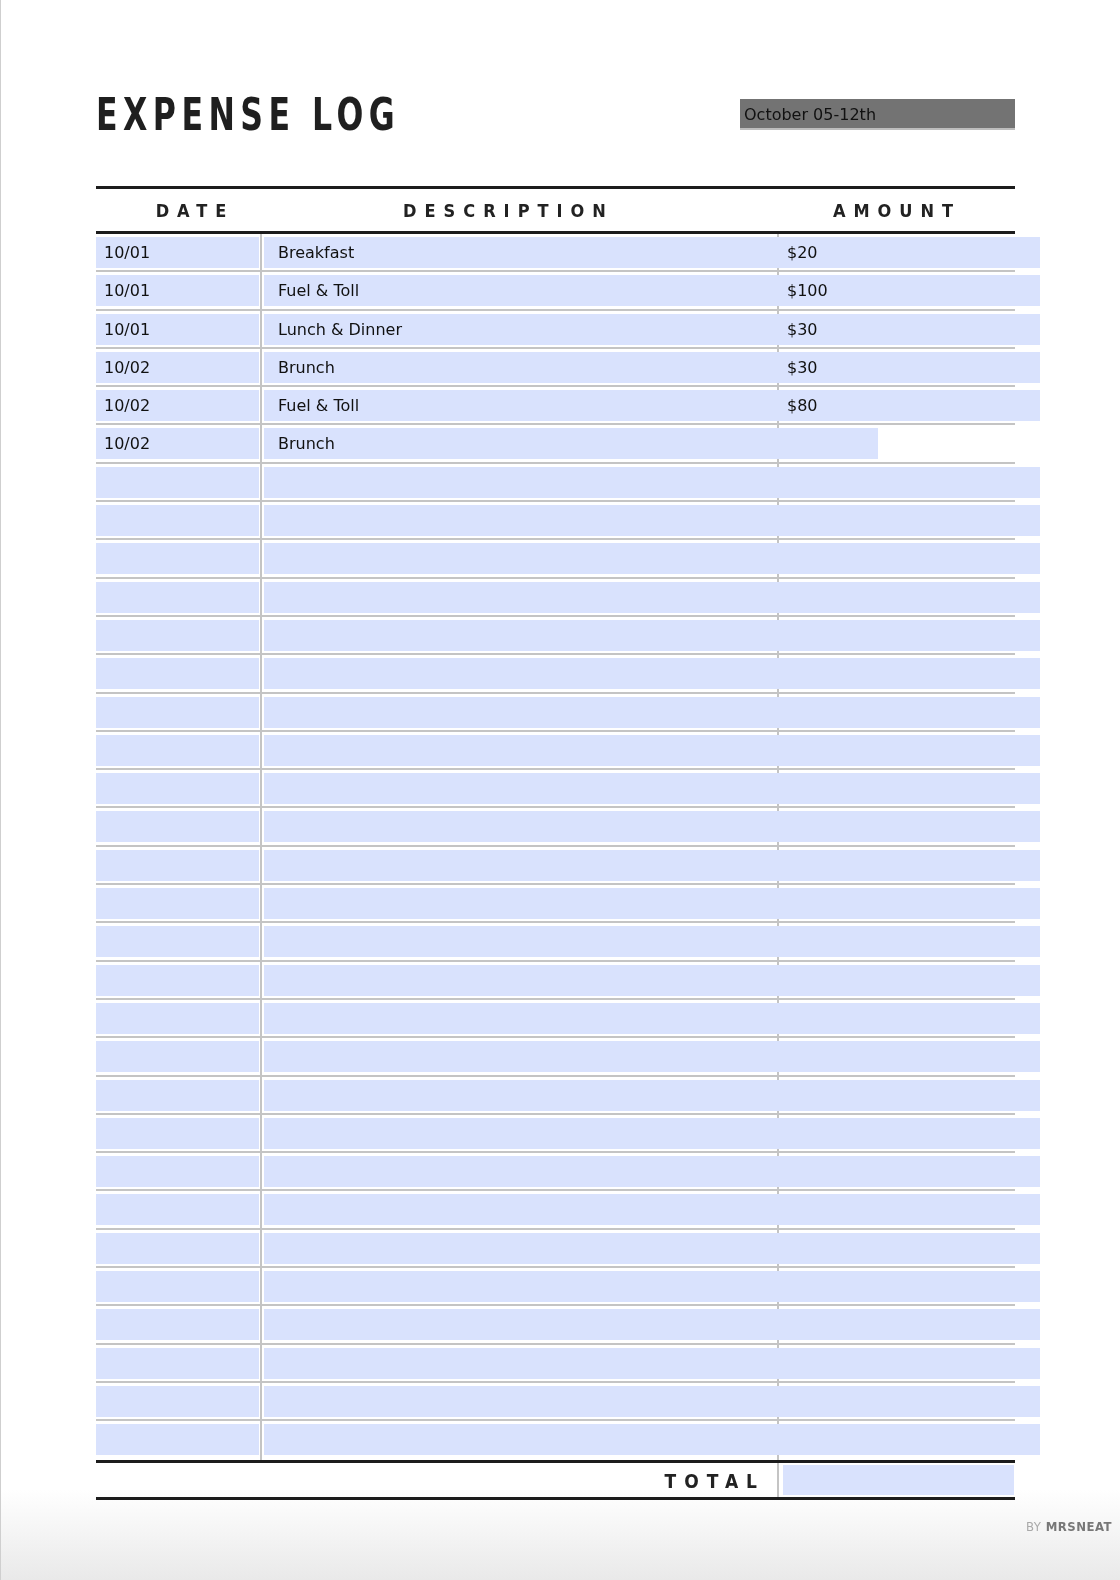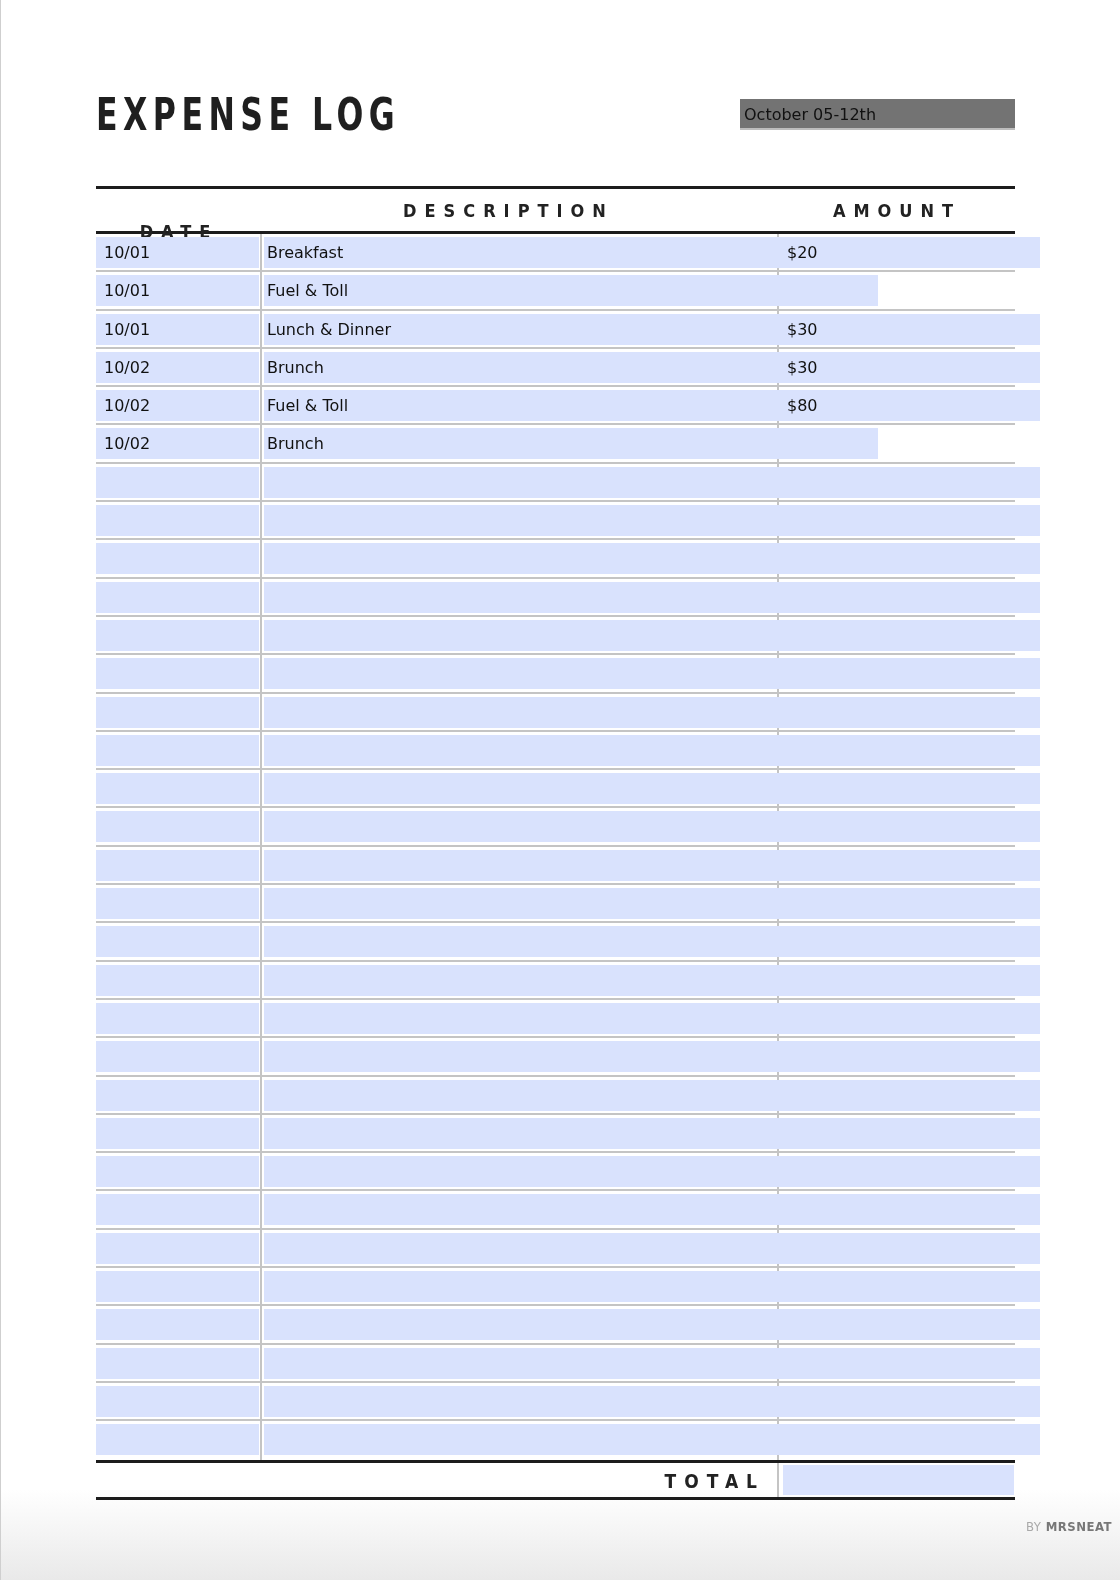--- a/index.html
+++ b/index.html
@@ -29,35 +29,35 @@
     }
     .thead {
       height: 42px; border-top: 3px solid #1c1c1c; border-bottom: 3px solid #1c1c1c;
       position: relative; box-sizing: content-box;
     }
     .th {
       position: absolute; top: 0; height: 42px; line-height: 44px; text-align: center;
       font-family: "DejaVu Sans Condensed", "DejaVu Sans", sans-serif;
       font-size: 18px; font-weight: 700; letter-spacing: 8px; color: #222;
     }
-    .th.date { left: 0; width: 166px; margin-top: 21px; }
+    .th.date { left: 16px; width: 166px; }
     .th.desc { left: 154px; width: 517px; }
     .th.amt { left: 683px; width: 236px; }
     .rows { position: relative; }
     .row {
       position: relative; height: 38.3px; border-bottom: 2px solid #c4c4c4; box-sizing: border-box;
     }
     .row:last-child { border-bottom: none; }
     .cell {
       position: absolute; top: 3px; height: 31px; background: #d9e2fd;
       font-family: "DejaVu Sans", sans-serif; font-size: 16px; color: #111;
       line-height: 31px; padding-left: 4px; box-sizing: border-box; white-space: nowrap;
     }
     .cell.date { left: 0; width: 163px; padding-left: 8px; }
-    .cell.desc { left: 168px; width: 614px; padding-left: 3px; }
+    .cell.desc { left: 168px; width: 614px; padding-left: 14px; }
     .cell.amt { left: 687px; width: 257px; }
     .vline {
       position: absolute; top: 0; width: 2px; background: #c4c4c4;
     }
     .total-row {
       position: relative; height: 34px; border-top: 3px solid #1c1c1c; border-bottom: 3px solid #1c1c1c;
     }
     .total-label {
       position: absolute; right: 250px; top: 0; height: 34px; line-height: 36px;
       font-family: "DejaVu Sans Condensed", "DejaVu Sans", sans-serif;
@@ -94,20 +94,21 @@
     <div class="vline" id="vl1" style="left: 164px; height: 1225.6px;"></div>
     <div class="vline" id="vl2" style="left: 681px; height: 1225.6px;"></div>
   <div class="row">
         <div class="cell date">10/01</div>
         <div class="cell desc">Breakfast</div>
         <div class="cell amt">$20</div>
       </div>
       <div class="row">
         <div class="cell date">10/01</div>
         <div class="cell desc">Fuel &amp; Toll</div>
+        <div class="cell amt">$100</div>
       </div>
       <div class="row">
         <div class="cell date">10/01</div>
         <div class="cell desc">Lunch &amp; Dinner</div>
         <div class="cell amt">$30</div>
       </div>
       <div class="row">
         <div class="cell date">10/02</div>
         <div class="cell desc">Brunch</div>
         <div class="cell amt">$30</div>

